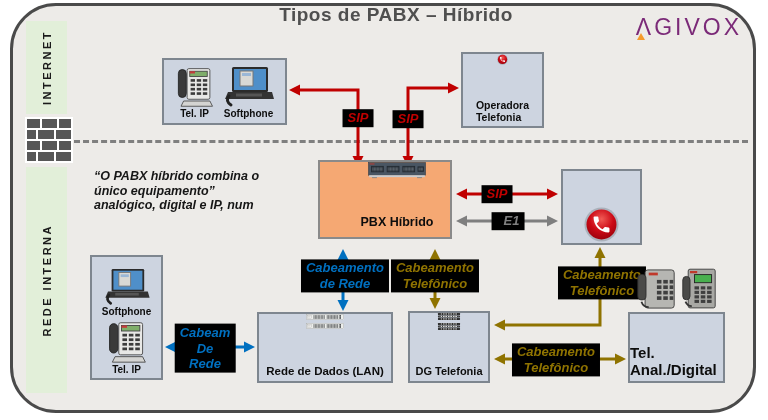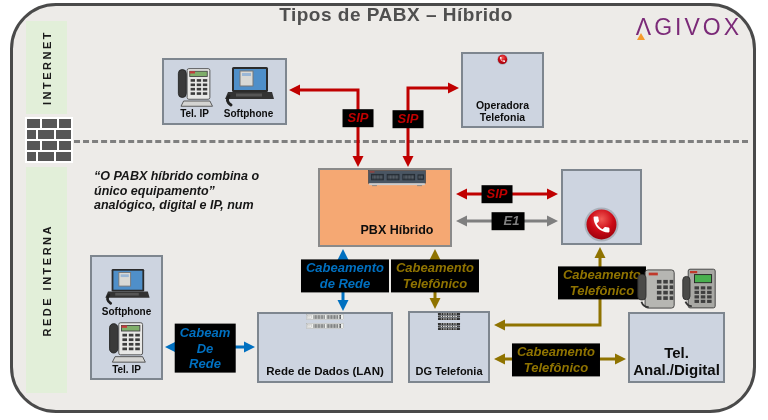--- a/index.html
+++ b/index.html
@@ -18,21 +18,21 @@
         align-items:center;justify-content:center;}
   .zone span{writing-mode:vertical-rl;transform:rotate(180deg);font-weight:bold;
         font-size:11px;color:#1a1a1a;letter-spacing:2.5px;white-space:nowrap;}
   .zone-internet{top:21px;height:93px;}
   .zone-internal{top:167px;height:226px;}
   .firewall{position:absolute;left:25px;top:117px;}
   .dashline{position:absolute;left:74px;top:140px;width:674px;border-top:3px dashed #7f7f7f;}
   .conn{position:absolute;left:0;top:0;}
   .node{position:absolute;background:#CDD4E0;border:2px solid #7E868F;box-sizing:border-box;
         display:flex;flex-direction:column;align-items:center;justify-content:flex-end;}
-  .node-label{font-weight:bold;font-size:11px;color:#0d0d0d;text-align:center;line-height:1.15;
+  .node-label{font-weight:bold;font-size:11px;color:#0d0d0d;text-align:left;line-height:1.15;
         padding-bottom:3px;margin-top:33px;}
   .pbx{background:#F5A873;border:2px solid #8a8a8a;}
   .pbx .node-label{font-size:12.5px;padding-bottom:8px;}
   .dev{display:flex;flex-direction:column;align-items:center;}
   .dev-label{font-weight:bold;font-size:10px;color:#0d0d0d;line-height:1.1;text-align:right;}
   .row{display:flex;flex-direction:row;align-items:flex-end;justify-content:center;gap:10px;}
   .clabel{position:absolute;transform:translate(-50%,-50%);background:#000000;font-weight:bold;
         font-style:italic;font-size:13px;text-align:center;line-height:1.2;padding:1px 5px;
         white-space:nowrap;}
   .c-red{color:#C00000;} .c-gray{color:#7f7f7f;} .c-blue{color:#0070C0;} .c-olive{color:#8F7300;}
@@ -223,21 +223,21 @@
       <g transform="translate(7.5,7.5) scale(0.96)" fill="#fff">
         <path d="M6.62 10.79c1.44 2.83 3.76 5.14 6.59 6.59l2.2-2.2c.27-.27.67-.36 1.02-.24 1.12.37 2.33.57 3.57.57.55 0 1 .45 1 1V20c0 .55-.45 1-1 1-9.39 0-17-7.61-17-17 0-.55.45-1 1-1h3.5c.55 0 1 .45 1 1 0 1.25.2 2.45.57 3.57.11.35.03.74-.25 1.02l-2.2 2.2z"></path>
       </g>
     </svg>
     <div class="node-label" style="font-size:10.5px;">
       <div>Operadora</div>
       <div>Telefonia</div>
     </div>
   </div>
 
-  <div class="node pbx" style="left:318px;top:168px;width:134px;height:79px;padding-left:24px;">
+  <div class="node pbx" style="left:318px;top:160px;width:134px;height:79px;padding-left:24px;">
     <svg width="118" height="34" viewBox="0 0 118 34" style="margin-bottom:3px;">
       <rect x="0.5" y="1" width="117" height="26" fill="#4a5663" stroke="#2c3540"></rect>
       <rect x="3" y="3" width="10" height="2" fill="#c0392b"></rect>
       <g>
         <rect x="6" y="8" width="26" height="13" fill="#232b33"></rect>
           <rect x="8" y="10" width="22" height="9" fill="url(#pins)"></rect>
         <rect x="38" y="8" width="26" height="13" fill="#232b33"></rect>
           <rect x="40" y="10" width="22" height="9" fill="url(#pins)"></rect>
         <rect x="70" y="8" width="26" height="13" fill="#232b33"></rect>
           <rect x="72" y="10" width="22" height="9" fill="url(#pins)"></rect>

